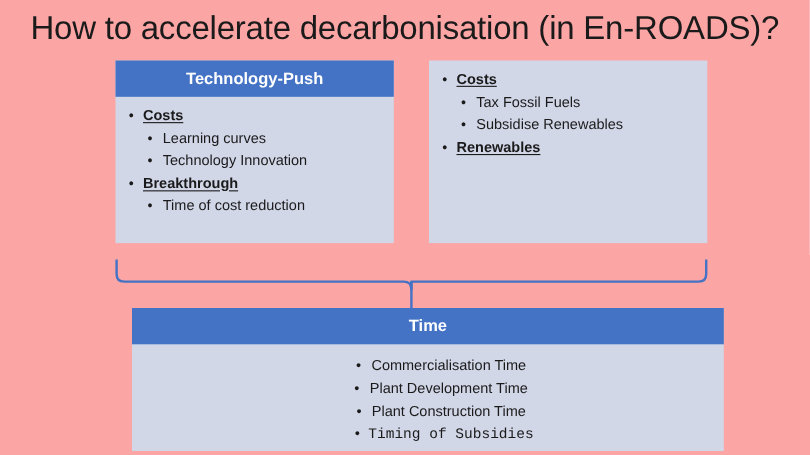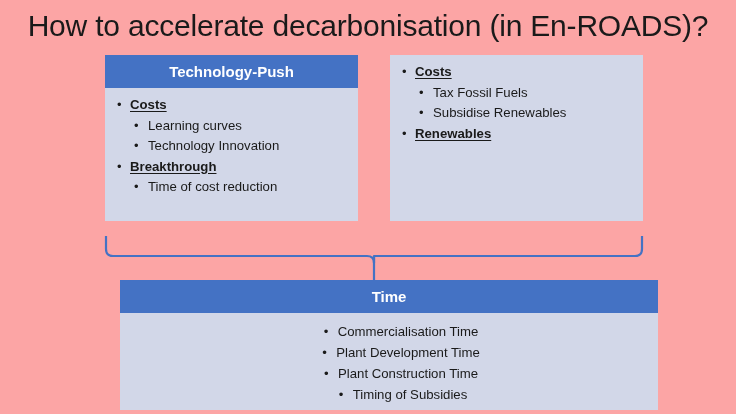--- a/index.html
+++ b/index.html
@@ -158,20 +158,21 @@
     text-align: center;
     padding-left: 24px;
   }
   ul.timelist > li .bullet-dot {
     display: inline-block;
     width: 14px;
     text-align: left;
   }
   ul.timelist > li.indent {
     padding-left: 28px;
+    font-family: Liberation Mono, monospace;
   }
 </style>
 </head>
 <body>
 
 <div id="slide">
 
   <div id="slide-title">How to accelerate decarbonisation (in En-ROADS)?</div>
 
   <div class="card" id="card-technology-push">

